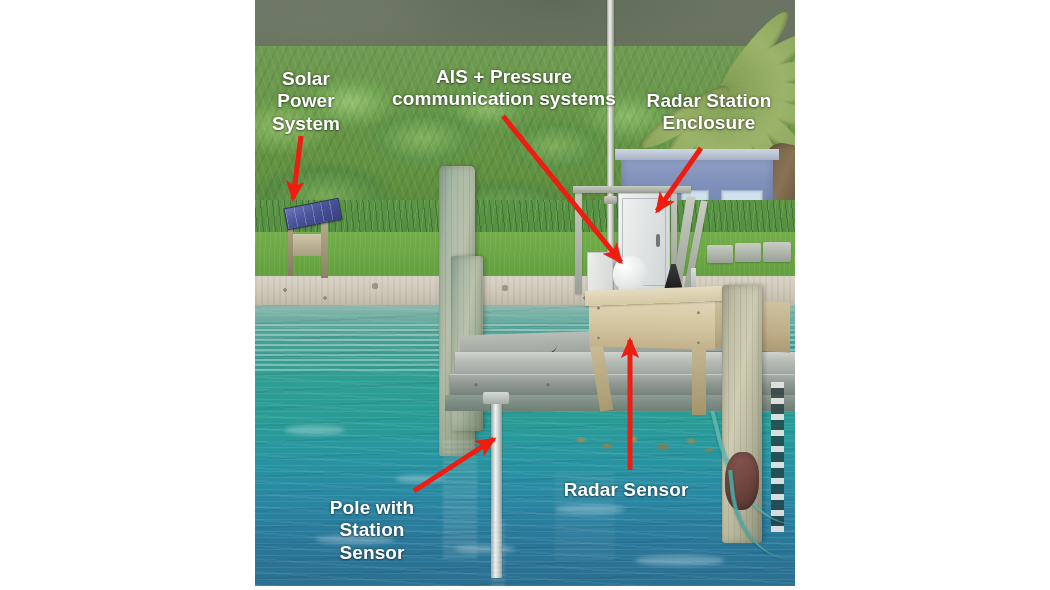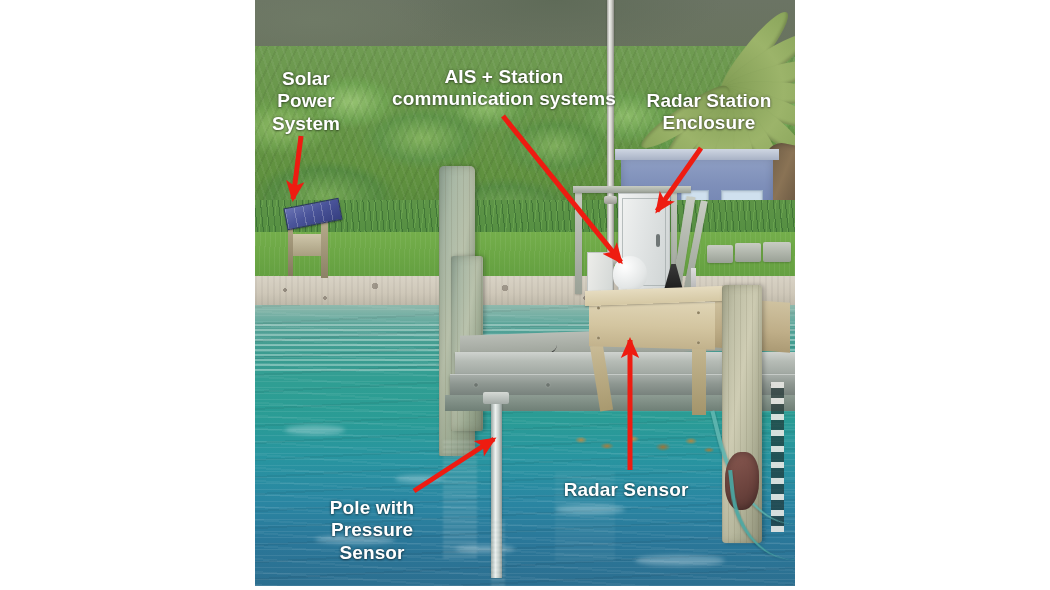--- a/index.html
+++ b/index.html
@@ -503,23 +503,23 @@
         <line x1="503" y1="116" x2="621" y2="262"></line>
         <line x1="701" y1="148" x2="657" y2="211"></line>
         <line x1="630" y1="470" x2="630" y2="340"></line>
         <line x1="414" y1="491" x2="494" y2="439"></line>
       </g>
   </svg>
 
   <div id="label-layer">
       <div class="ann" style="left: 251px; top: 68px; width: 110px; color: rgb(255, 255, 255);">Solar Power
 System</div>
-      <div class="ann" style="left: 388px; top: 66px; width: 232px; color: rgb(255, 255, 255);">AIS + Station
+      <div class="ann" style="left: 388px; top: 66px; width: 232px; color: rgb(255, 255, 255);">AIS + Pressure
 communication systems</div>
       <div class="ann" style="left: 633px; top: 90px; width: 152px; color: rgb(255, 255, 255);">Radar Station
 Enclosure</div>
       <div class="ann" style="left: 556px; top: 479px; width: 140px; color: rgb(255, 255, 255);">Radar Sensor</div>
       <div class="ann" style="left: 318px; top: 497px; width: 108px; color: rgb(255, 255, 255);">Pole with
-Pressure
+Station
 Sensor</div>
     </div>
 
 </div>
 
 </body></html>

